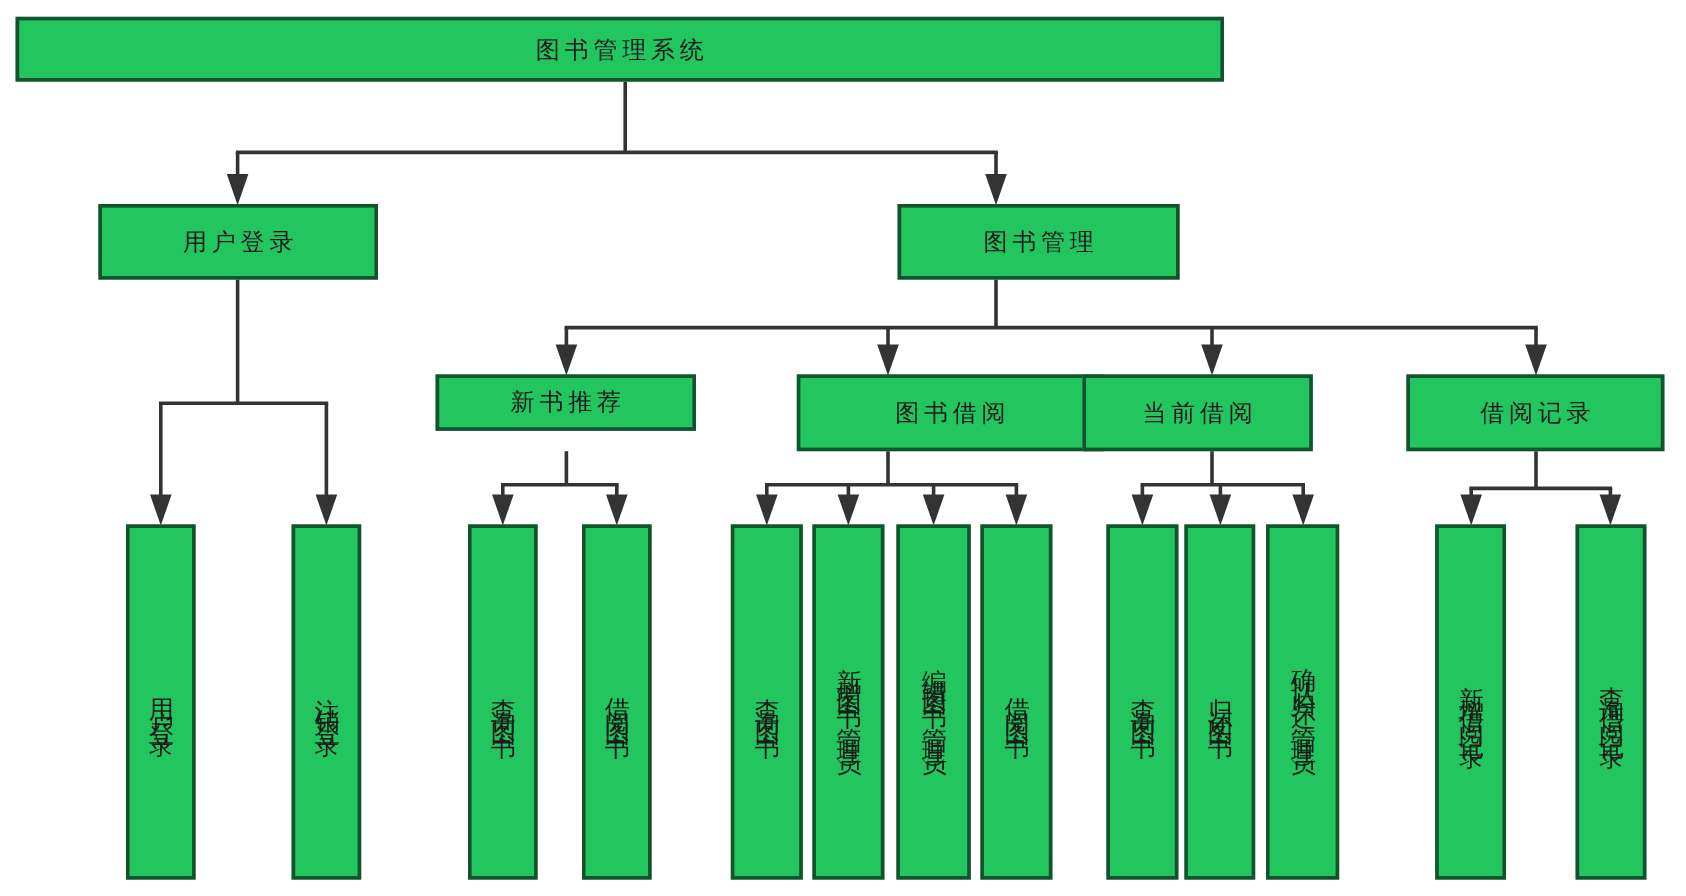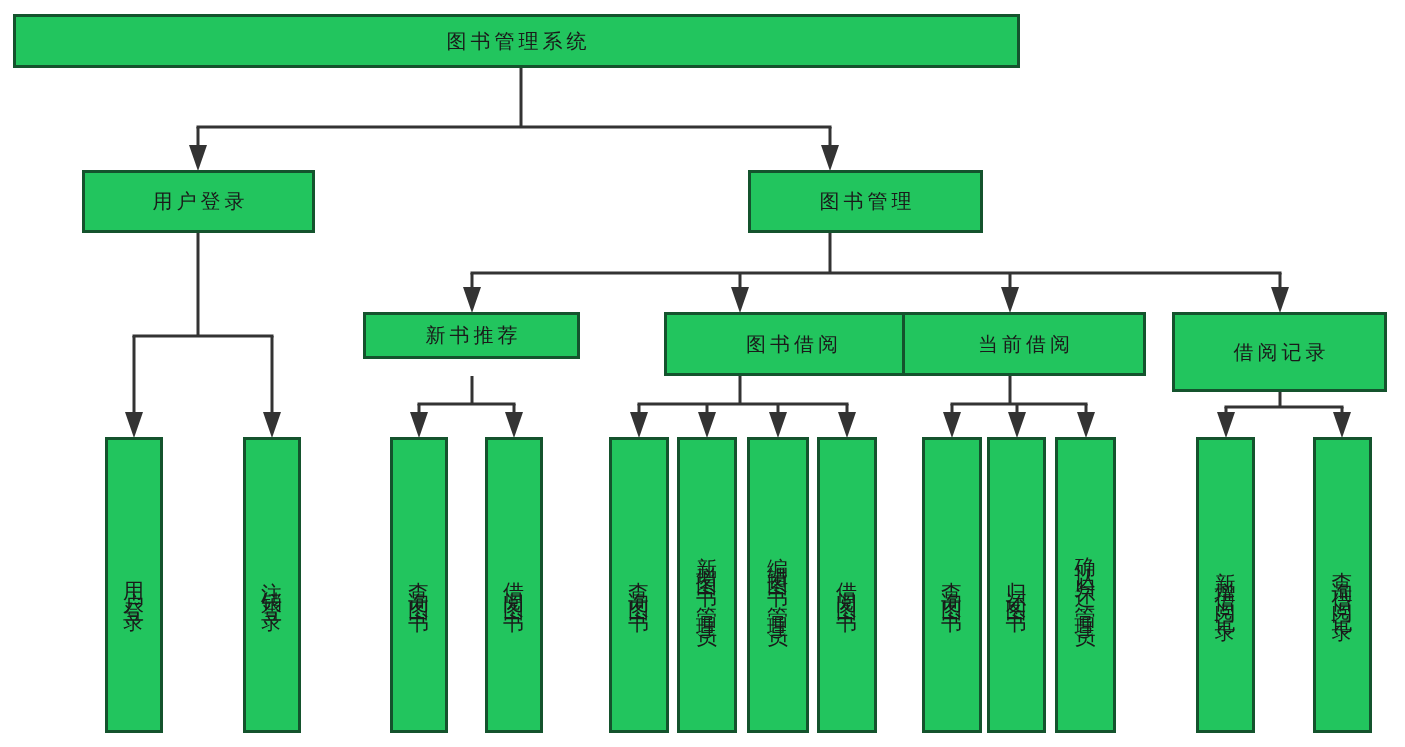--- a/index.html
+++ b/index.html
@@ -29,22 +29,22 @@
     letter-spacing:10px;
     line-height:1.1;
     white-space:nowrap;
   }
   
   .b-root{left:13px;top:14px;width:1007px;height:54px;}
   .b-user-login{left:82px;top:170px;width:233px;height:63px;}
   .b-book-mgmt{left:748px;top:170px;width:235px;height:63px;}
   .b-new-rec{left:363px;top:312px;width:217px;height:47px;}
   .b-borrowing{left:624px;top:312px;width:256px;height:64px;margin-left:40px;}
-  .b-current{left:902px;top:312px;width:244px;height:64px;}
-  .b-records{left:1172px;top:312px;width:215px;height:80px;}
+  .b-current{left:902px;top:312px;width:192px;height:64px;}
+  .b-records{left:1172px;top:312px;width:215px;height:64px;}
   .leaf{top:437px;height:296px;}
   .l-login{left:105px;width:58px;}
   .l-logout{left:243px;width:58px;}
   .l-query1{left:390px;width:58px;}
   .l-borrow1{left:485px;width:58px;}
   .l-query2{left:609px;width:60px;}
   .l-add-book{left:677px;width:60px;}
   .l-edit-book{left:747px;width:62px;}
   .l-borrow2{left:817px;width:60px;}
   .l-query3{left:922px;width:60px;}

